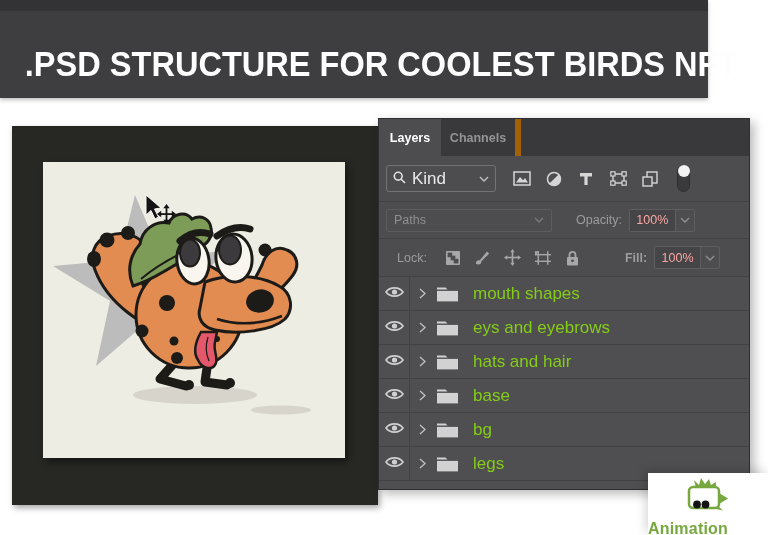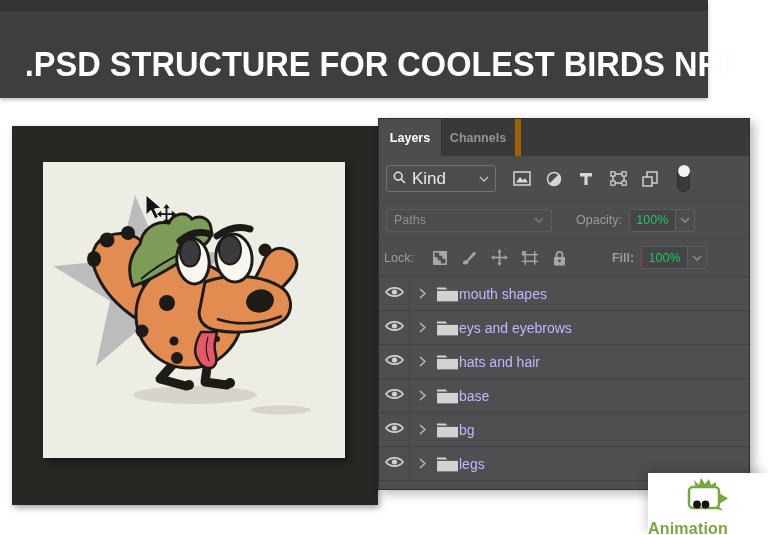--- a/index.html
+++ b/index.html
@@ -48,40 +48,40 @@
                          border-radius:50%; background:#f2f2f2; }
 
   .blend-row { height:37px; flex:0 0 auto; display:flex; align-items:center; padding-left:7px;
                border-bottom:1px solid #424244; }
   .blend-select { width:166px; height:23px; border:1px solid #5c5c5e; border-radius:2px;
                   display:flex; align-items:center; padding:0 7px; color:#8f8f91; }
   .blend-select .mode-label { flex:1; }
   .blend-select .chev { color:#77787a; }
   .dim-label { color:#9c9c9e; margin-left:24px; }
   .val-combo { display:flex; margin-left:7px; border:1px solid #5e5e60; border-radius:2px; height:23px; }
-  .val-cell { width:45px; background:#454547; color:#22c55e; display:flex; align-items:center;
+  .val-cell { width:45px; background:#454547; color:#fca5a5; display:flex; align-items:center;
               justify-content:center; }
   .val-chev { width:19px; display:flex; align-items:center; justify-content:center;
               border-left:1px solid #5e5e60; color:#8c8c8e; }
 
-  .lock-row { height:38px; flex:0 0 auto; display:flex; align-items:center; padding-left:5px;
+  .lock-row { height:38px; flex:0 0 auto; display:flex; align-items:center; padding-left:18px;
               border-bottom:1px solid #424244; }
   .lock-icons { display:flex; align-items:center; margin-left:17px; gap:12px; }
   .licon { display:inline-flex; align-items:center; justify-content:center; width:18px; }
   .fill-label { margin-left:43px;font-weight:bold; }
 
   .layer-list { flex:0 0 auto; }
   .layer-row { height:34px; background:#4f4f51; border-bottom:1px solid #424244;
                display:flex; align-items:stretch; }
   .eye-col { width:31px; border-right:1px solid #424244; display:flex; align-items:center;
              justify-content:center; flex:0 0 auto; }
   .row-main { display:flex; align-items:center; flex:1; }
   .twisty { margin-left:9px; display:inline-flex; }
   .folder { margin-left:10px; display:inline-flex; }
-  .layer-name { color:#c4b5fd; font-size:14px; }
+  .layer-name { margin-left:14px; color:#84cc16; font-size:17px; }
   .panel-footer { flex:1; background:#4f4f51; }
 
   
   .logo-card { position:absolute; left:648px; top:473px; width:120px; height:62px; background:#ffffff;
                box-shadow:-3px -3px 9px rgba(0,0,0,0.15); z-index:10; display:flex;
                flex-direction:column; align-items:center; }
   .logo-bird { margin-top:3px; }
   .logo-text { color:#76a83f; font-size:16px; font-weight:700; margin-top:0px; letter-spacing:0.2px; }
 </style>
 </head>

